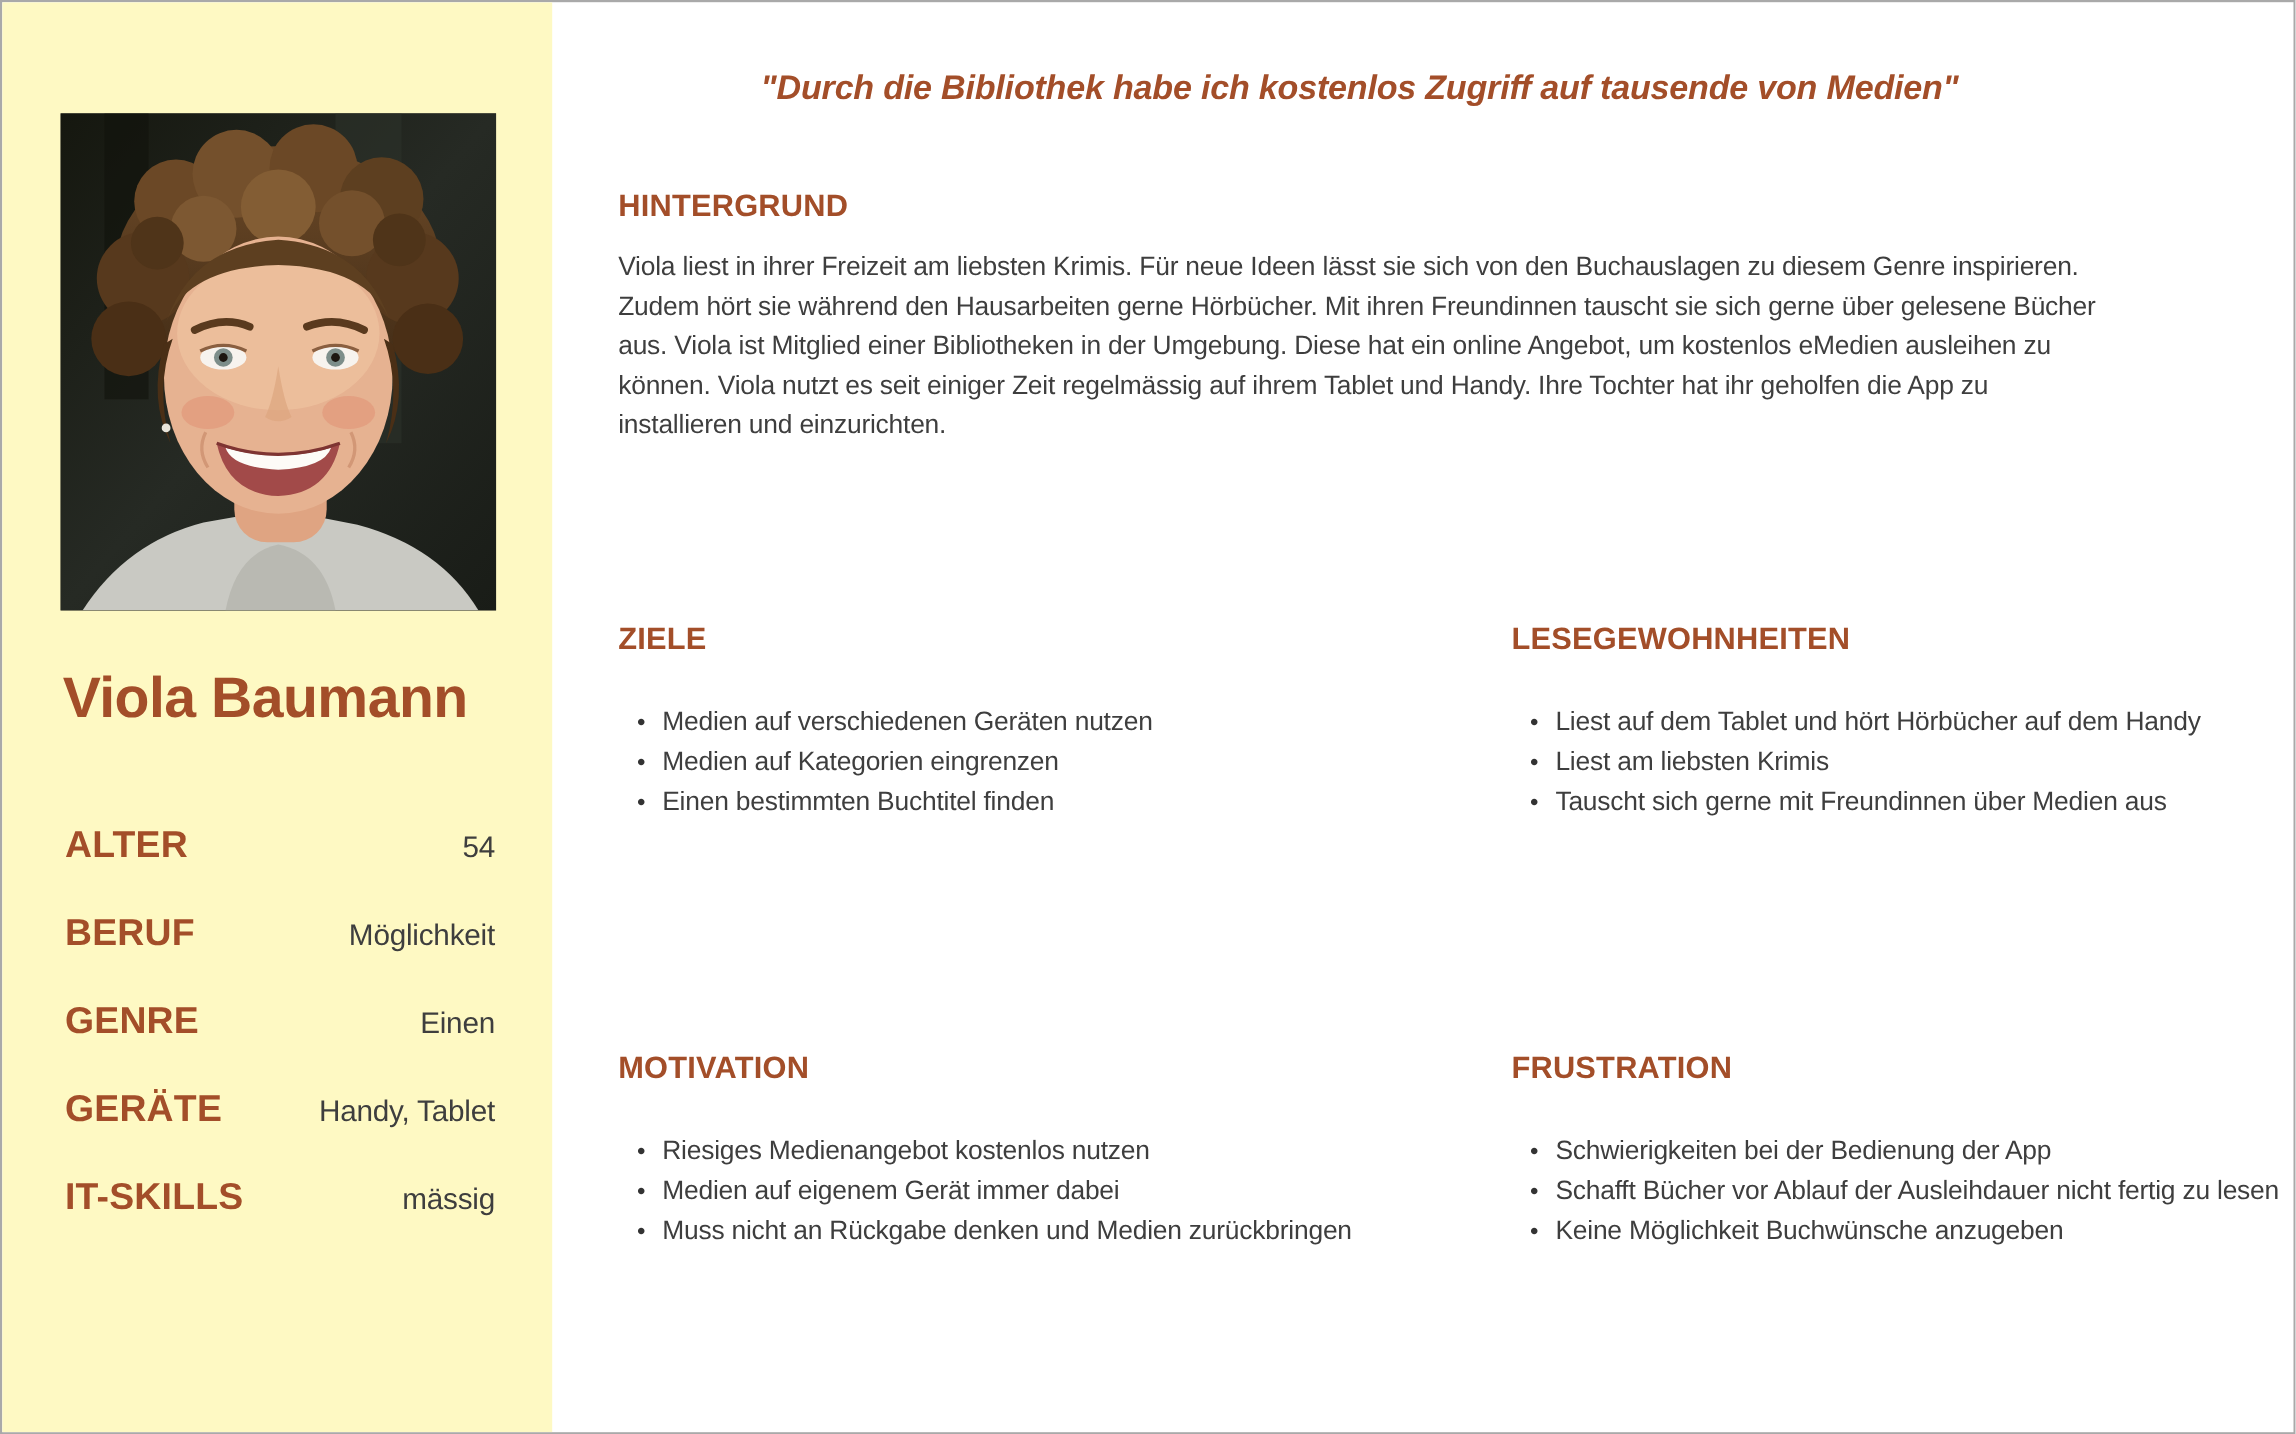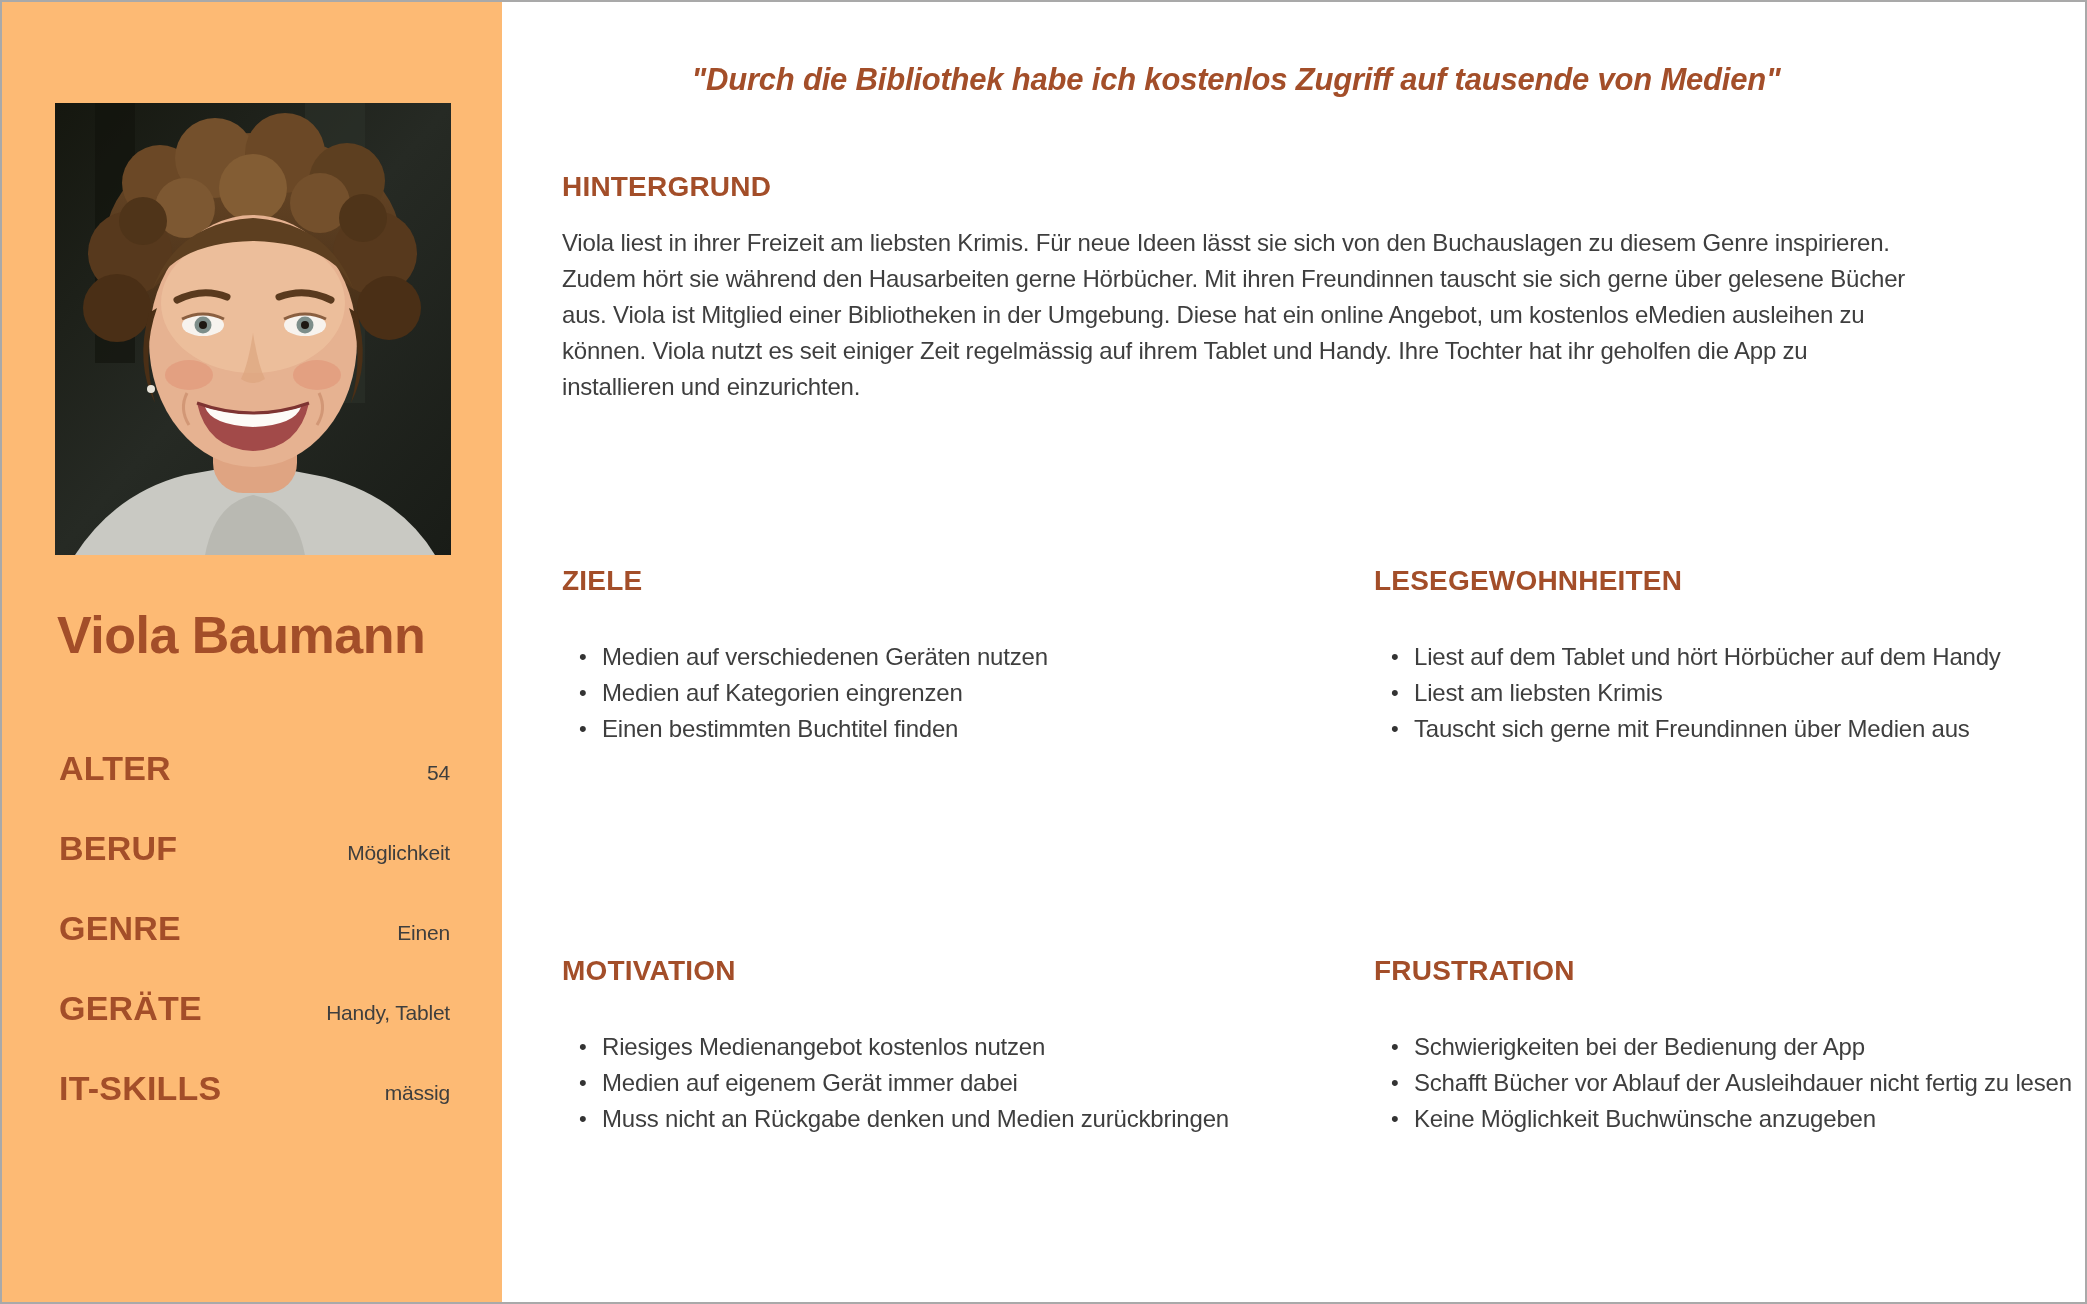--- a/index.html
+++ b/index.html
@@ -6,21 +6,21 @@
   .page{
     width:2087px;height:1304px;box-sizing:border-box;
     border:2px solid #a9a9a9;
     display:flex;overflow:hidden;
     font-family:"Liberation Sans", sans-serif;
     background:#ffffff;
   }
   
   .sidebar{
     width:500px;min-width:500px;height:100%;
-    background:#fdba74;
+    background:#fef9c3;
     box-sizing:border-box;
   }
   .photo-wrap{
     margin:101px 0 0 53px;
     width:396px;height:452px;
     overflow:hidden;
     background:#20231f;
   }
   .photo-wrap svg{display:block;}
   .persona-name{
@@ -31,21 +31,21 @@
   .attr-list{margin-top:84px;}
   .attr-row{
     display:flex;justify-content:space-between;align-items:baseline;
     padding:0 52px 0 57px;
     margin-bottom:41px;
   }
   .attr-label{
     font-size:34px;font-weight:bold;color:#A34E29;letter-spacing:0.2px;
   }
   .attr-value{
-    font-size:21px;color:#3E3E3E;letter-spacing:-0.2px;
+    font-size:27px;color:#3E3E3E;letter-spacing:-0.2px;
   }
   
   .main{
     flex:1;box-sizing:border-box;
     padding:0 55px 0 60px;
   }
   .quote{
     margin-top:60px;width:1348px;
     text-align:center;
     font-size:31px;font-weight:bold;font-style:italic;

